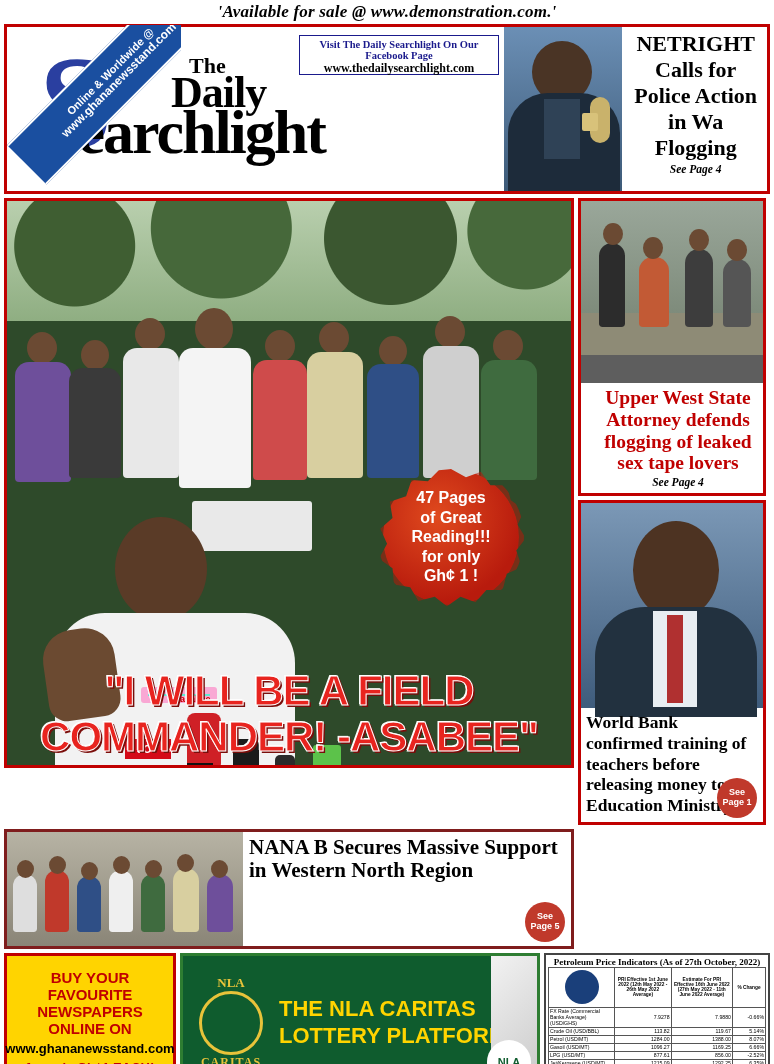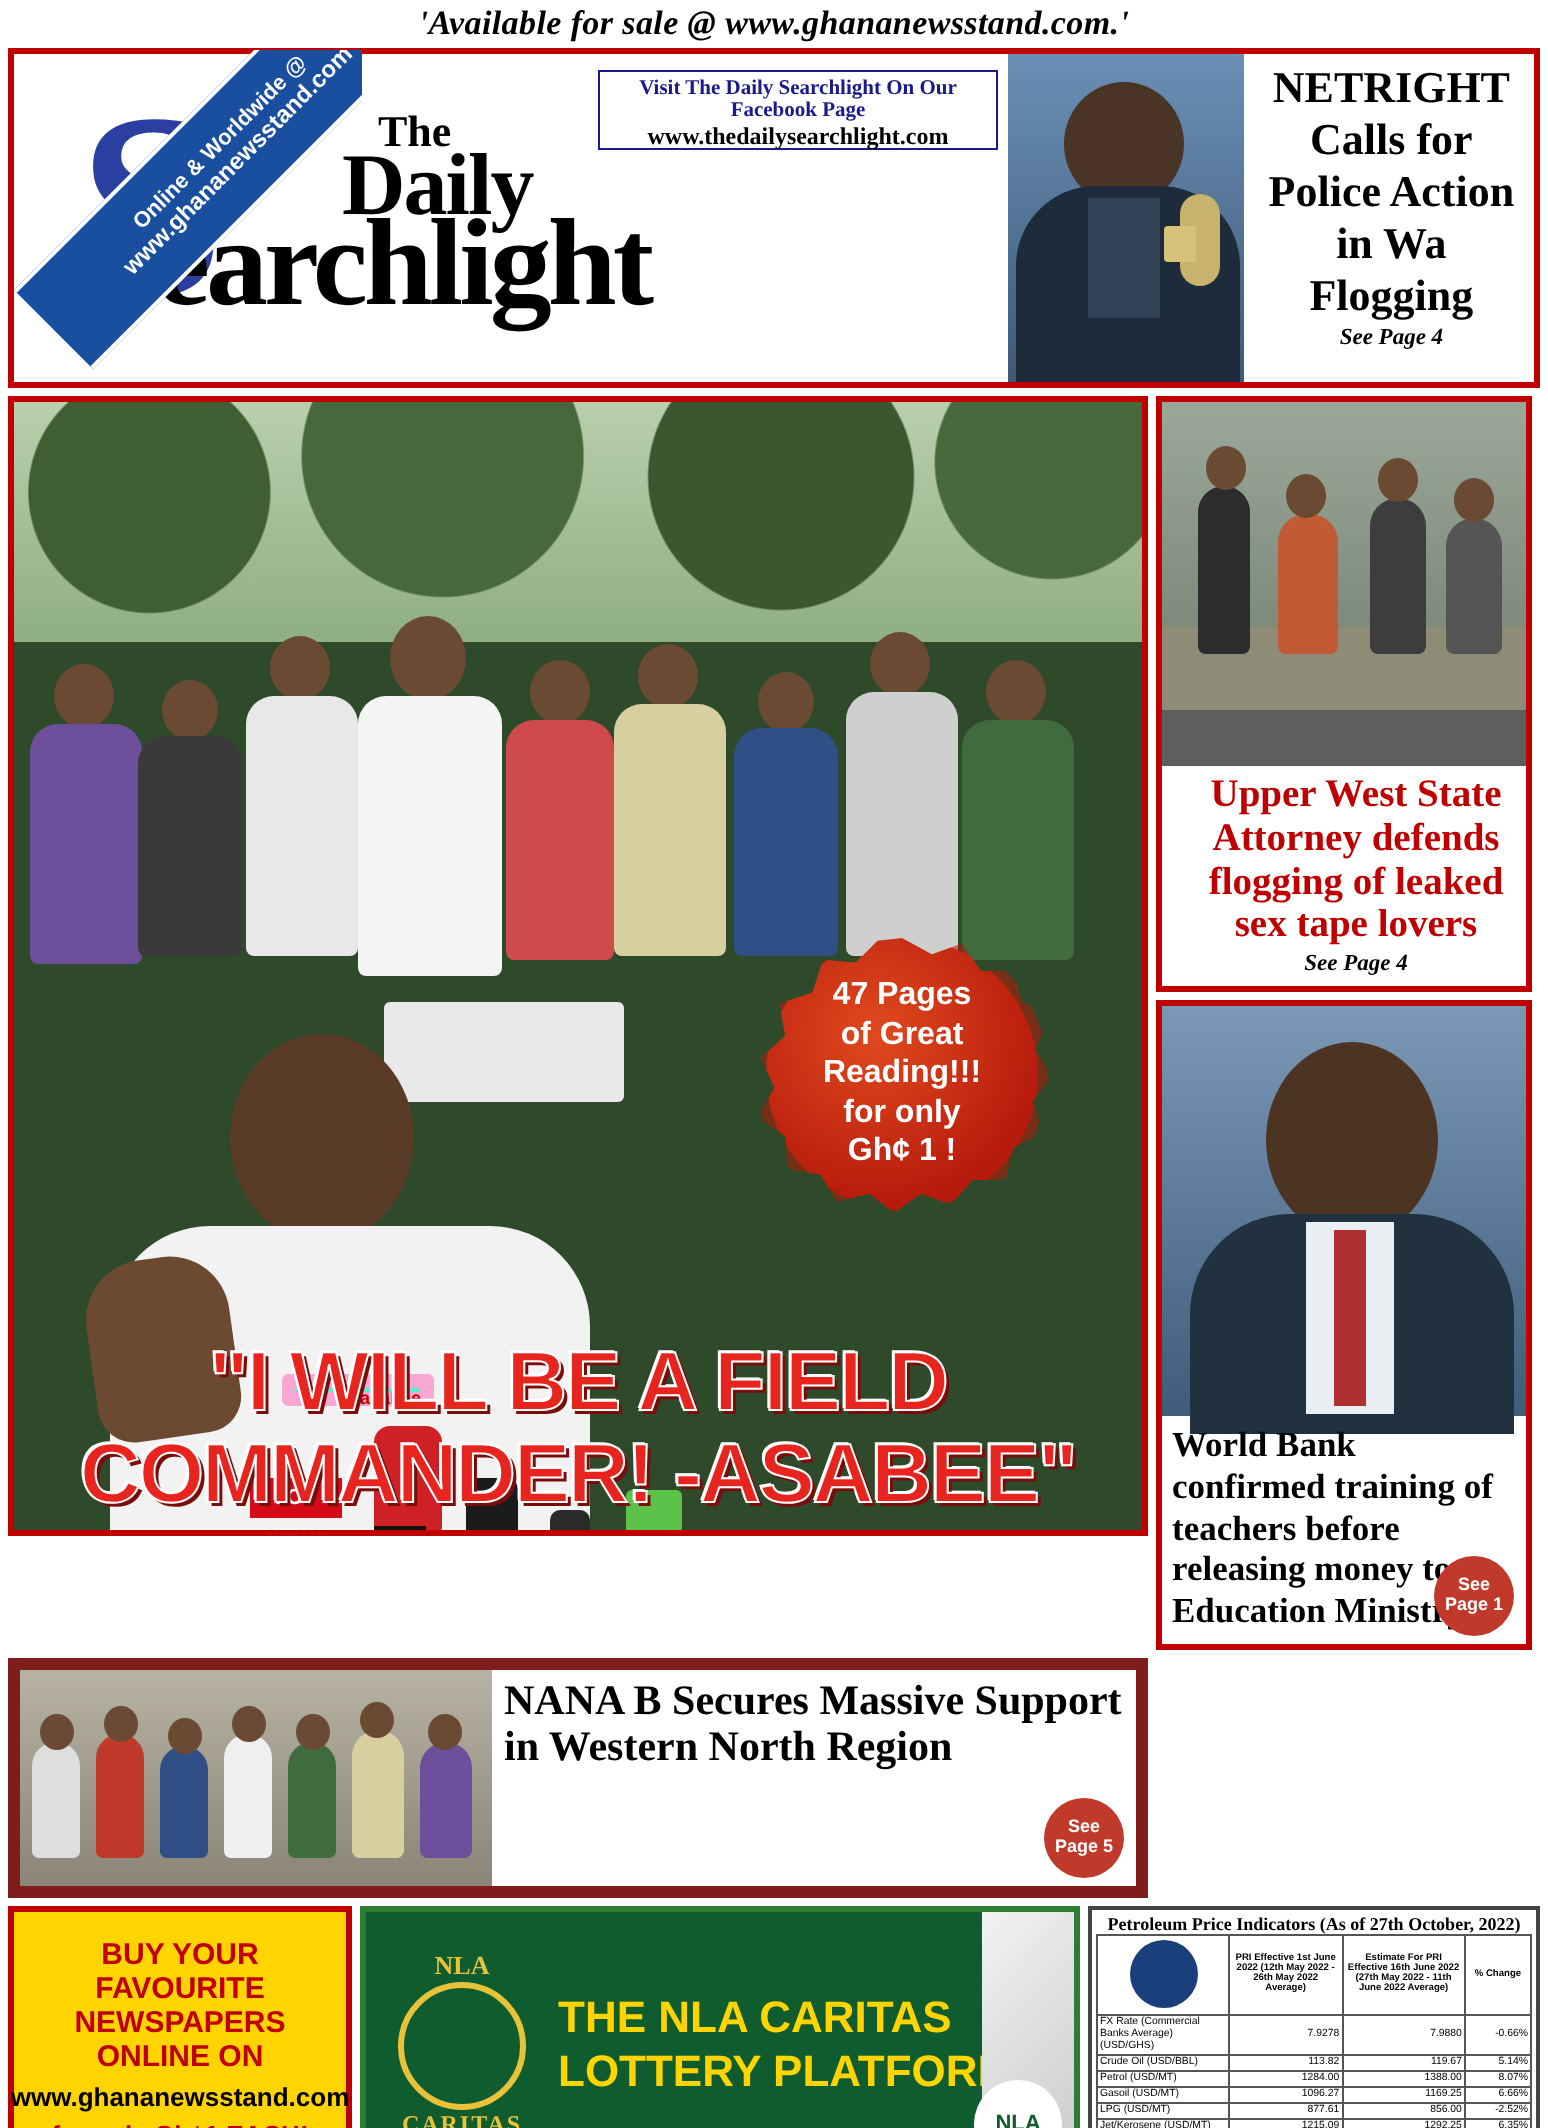--- a/index.html
+++ b/index.html
@@ -247,21 +247,21 @@
   }
   .stamp {
     position:absolute; right:6px; bottom:4px; width:40px; height:40px;
     background:#c0392b; color:#fff; border-radius:50%;
     font-family:"Liberation Sans", sans-serif; font-size:9px; font-weight:bold;
     display:flex; align-items:center; justify-content:center; text-align:center; line-height:1.1;
   }
 
   
   .strip { margin:4px 4px 0 4px; display:flex; gap:4px; height:120px; }
-  .strip-left { width: 570px; border:6px solid #7f1d1d; display:flex; }
+  .strip-left { width: 570px; border:3px solid #7f1d1d; display:flex; }
   .strip-photo { width:236px; background:linear-gradient(#b7b3a4,#8a8577); position:relative; overflow:hidden;}
   .strip-photo .row { position:absolute; left:0; bottom:10px; width:100%; height:76px; }
   .strip-txt { flex:1; padding:4px 6px; position:relative; }
   .strip-txt h3 { margin:0; font-family:"Liberation Serif", serif; font-weight:bold; font-size:21px; line-height:1.14; color:#000; }
   .strip-right { flex:1; border:3px solid #c00000; display:flex; }
   .strip-photo2 { width:118px; background:linear-gradient(#7d8a93,#4c5760); position:relative; overflow:hidden;}
   .strip-txt2 { flex:1; padding:4px 4px; text-align:center; }
   .strip-txt2 h3 { margin:0; font-family:"Liberation Serif", serif; font-weight:bold; font-size:17px; line-height:1.16; color:#000; }
   .strip-txt2 .sp { font-size:11px; font-style:italic; font-weight:bold; margin-top:1px;}
 
@@ -295,21 +295,21 @@
   table.ppi th, table.ppi td { border:0.5px solid #555; padding:0.5px 1px; }
   table.ppi th { font-weight:bold; text-align:center; font-size:4.8px; background:#fff;}
   table.ppi td.num { text-align:right; }
   .ppi-emblem { width:34px; height:34px; border-radius:50%; background:#1a3f7a; margin:2px auto; }
 </style>
 </head>
 <body>
 
 <div class="page">
 
-  <div class="tagline">'Available for sale @ www.ghananewsstand.com.'</div>
+  <div class="tagline">'Available for sale @ www.demonstration.com.'</div>
 
   <div class="masthead">
     <div class="mast-left">
       <div class="logo-wrap">
         <div class="logo-s-big">S</div>
         <div class="logo-the">The</div>
         <div class="logo-daily">Daily</div>
         <div class="logo-searchlight">Searchlight</div>
         <div class="fb-box">
           <div class="fb-line1">Visit The Daily Searchlight On Our Facebook Page</div>

